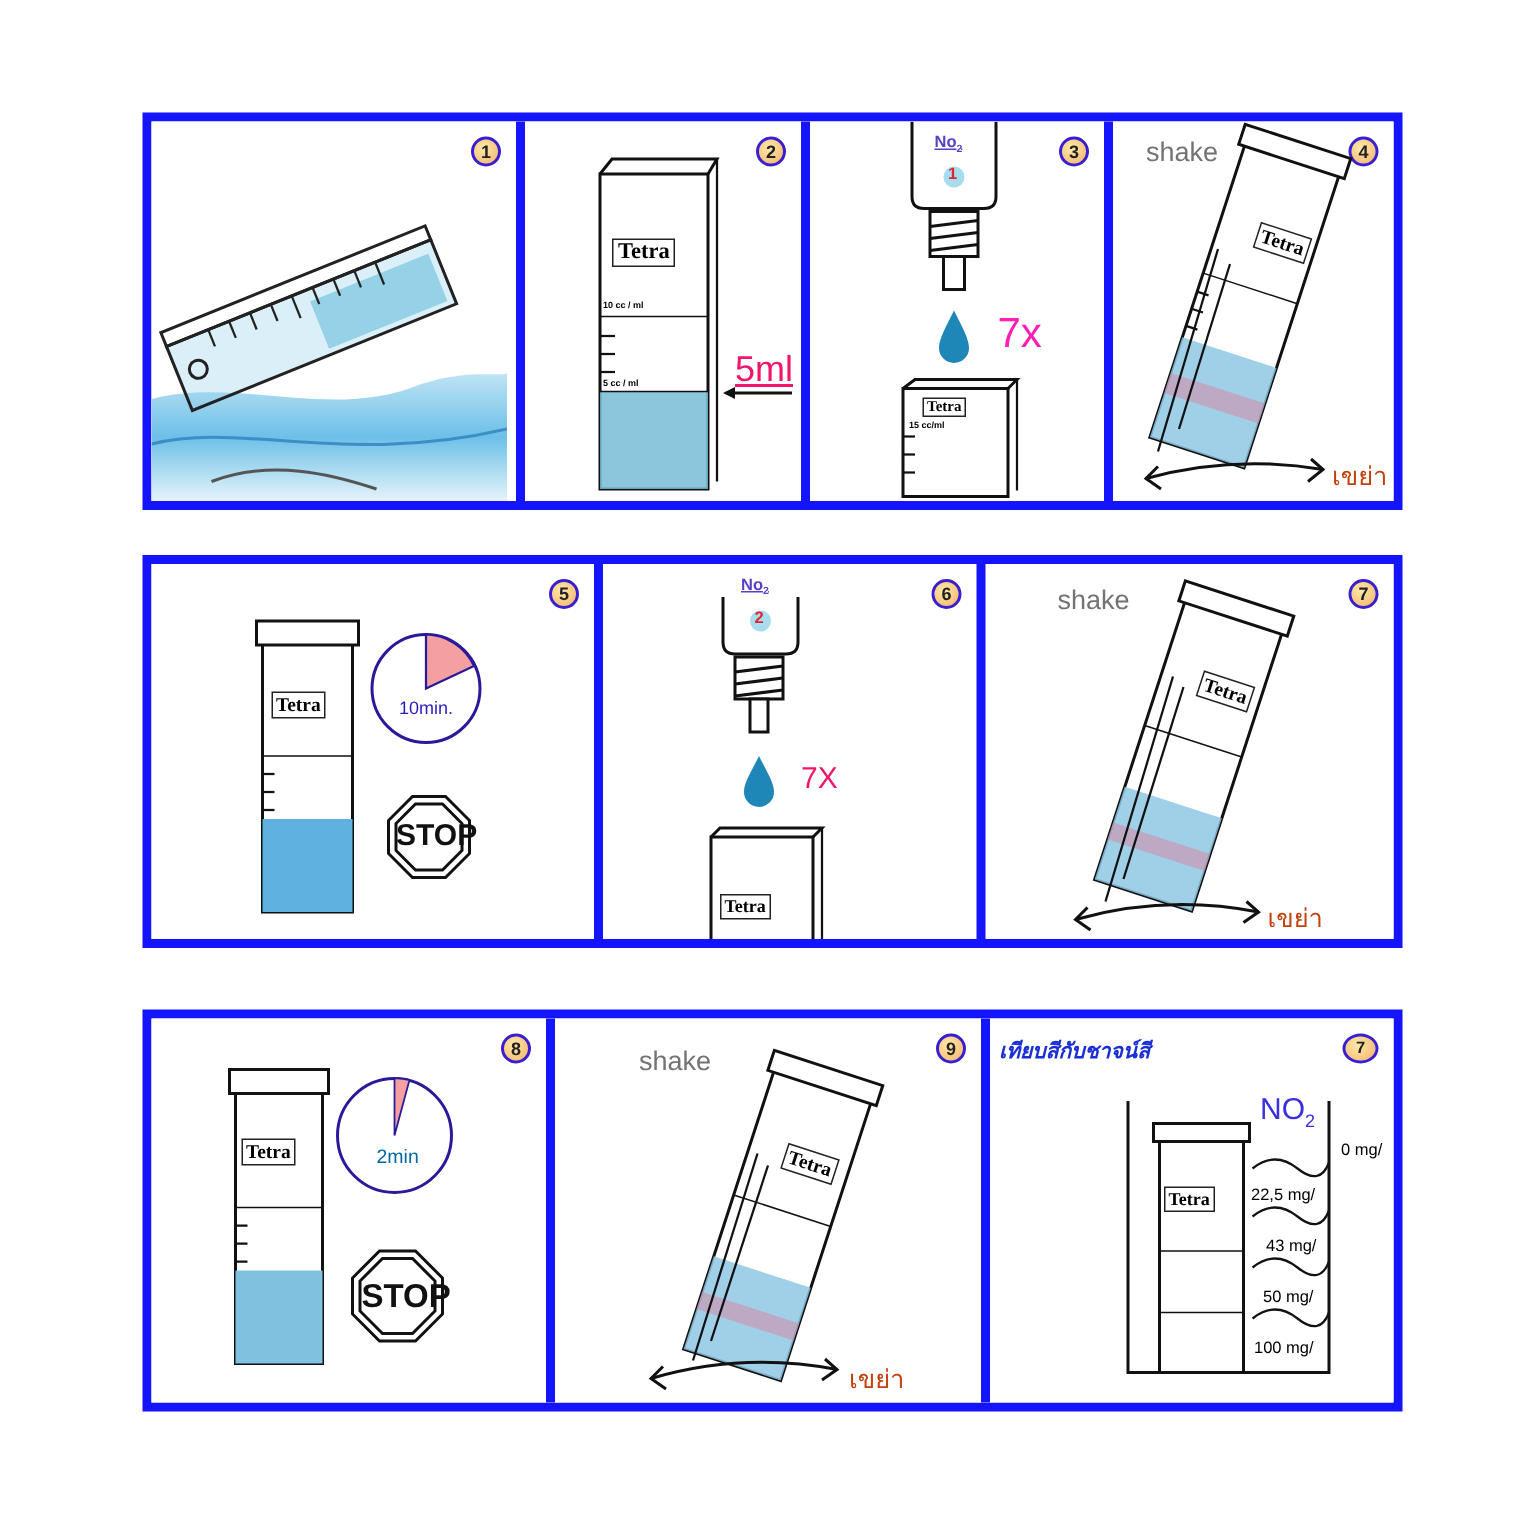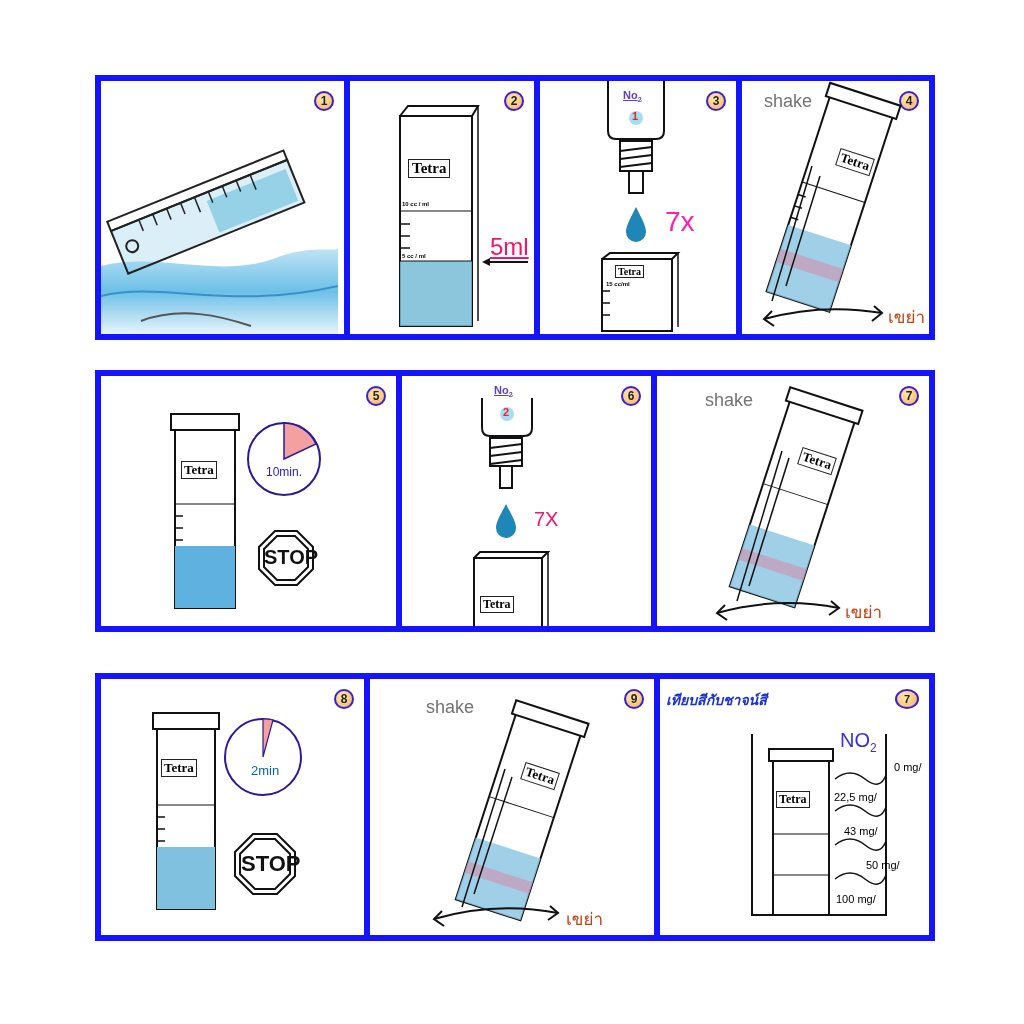--- a/index.html
+++ b/index.html
@@ -270,16 +270,16 @@
         <path d="M175 200 Q190 188 205 200 T226 196"></path>
       </g>
     </svg>
     <div style="position:absolute;left:180px;top:50px;font-size:20px;color:#3a2fe0;text-align:center;">
       <span>NO</span><sub style="font-size:12px;">2</sub>
     </div>
     <div class="tetra" style="position:absolute;left:116px;top:112px;font-size:12px;border:1px solid #222;padding:0 2px;">Tetra</div>
     <div style="position:absolute;left:186px;top:82px;font-size:11px;margin-left:48px;">0 mg/</div>
     <div style="position:absolute;left:174px;top:112px;font-size:11px;">22,5 mg/</div>
     <div style="position:absolute;left:184px;top:146px;font-size:11px;">43 mg/</div>
-    <div style="position:absolute;left:182px;top:180px;font-size:11px;margin-left:24px;">50 mg/</div>
+    <div style="position:absolute;left:182px;top:180px;font-size:11px;">50 mg/</div>
     <div style="position:absolute;left:176px;top:214px;font-size:11px;text-align:center;">100 mg/</div>
   </div>
 </div>
 
 </body></html>

